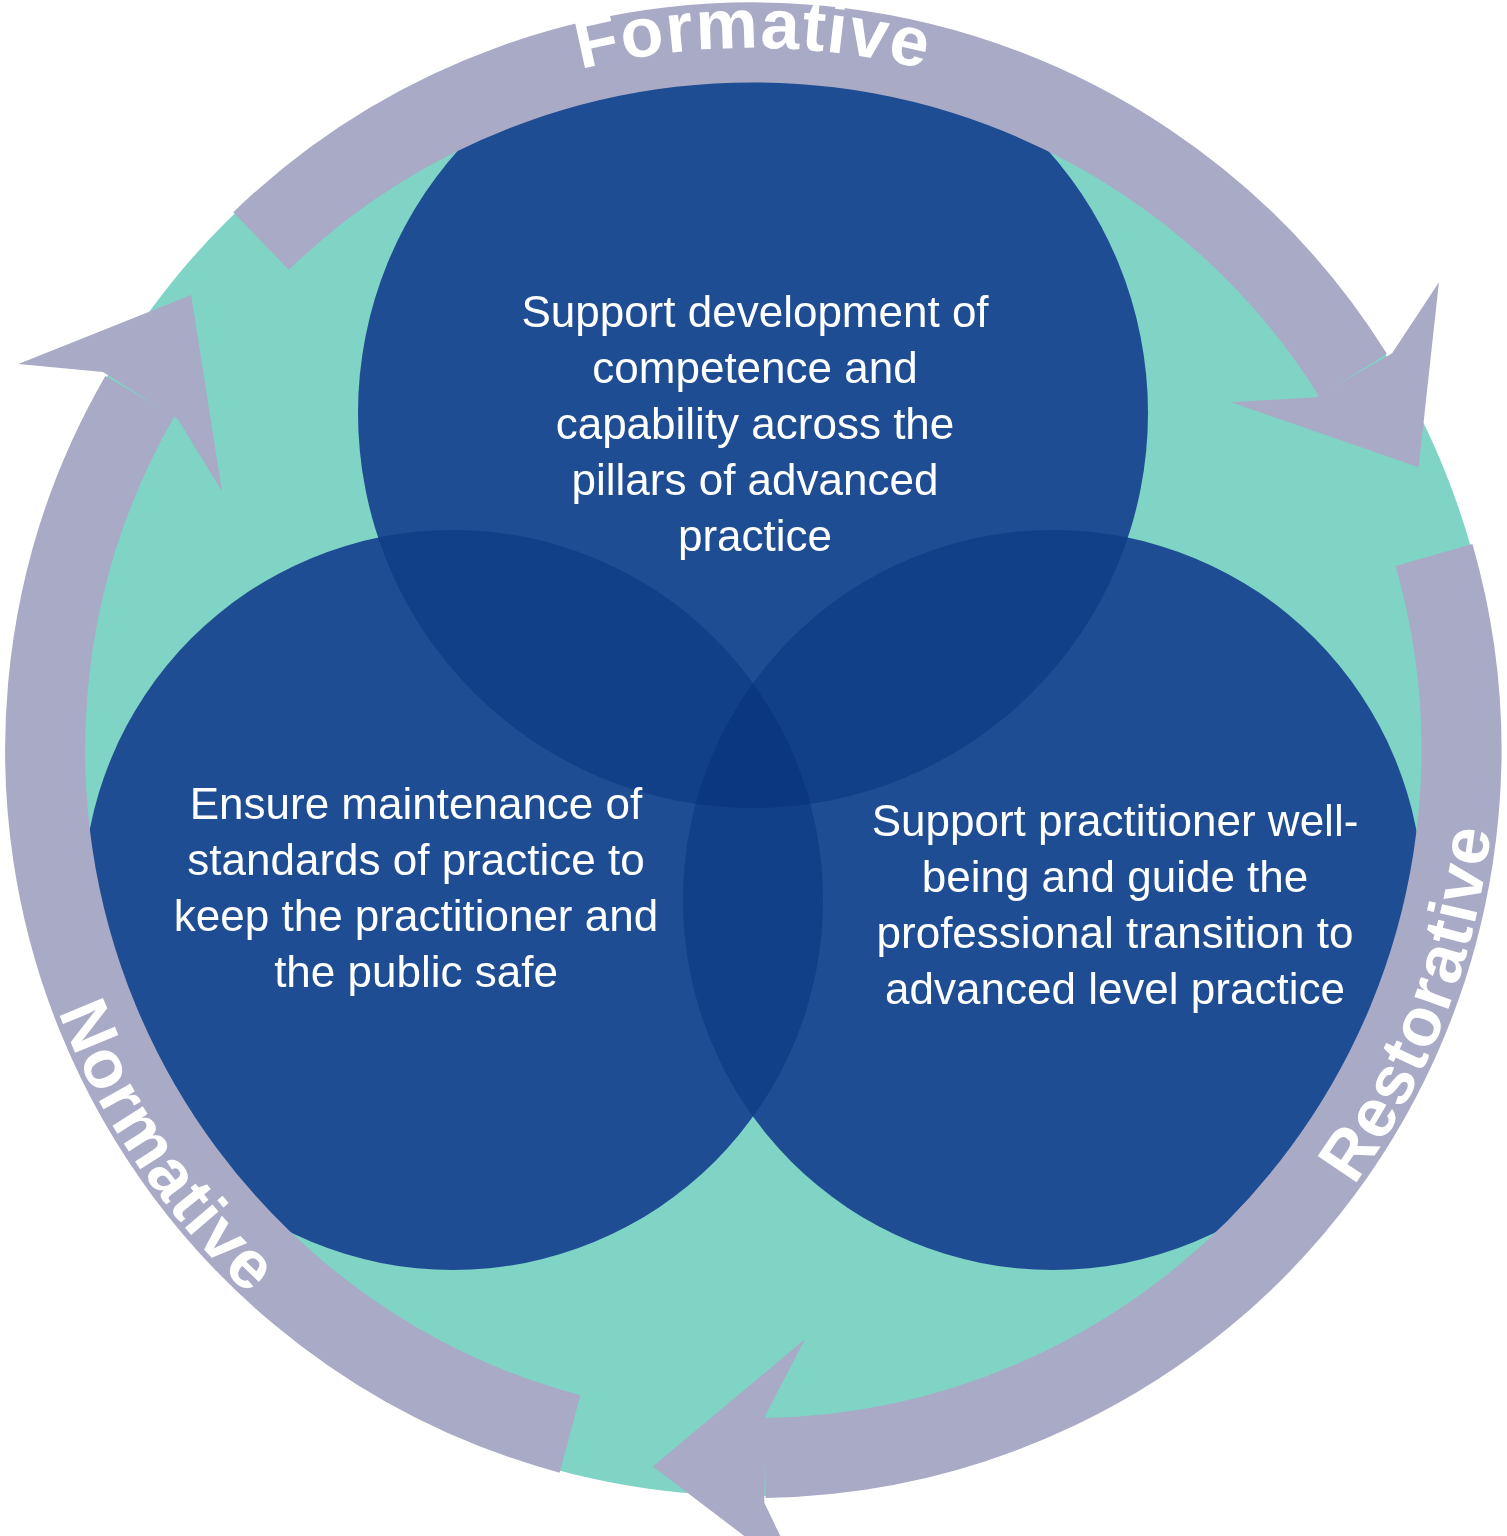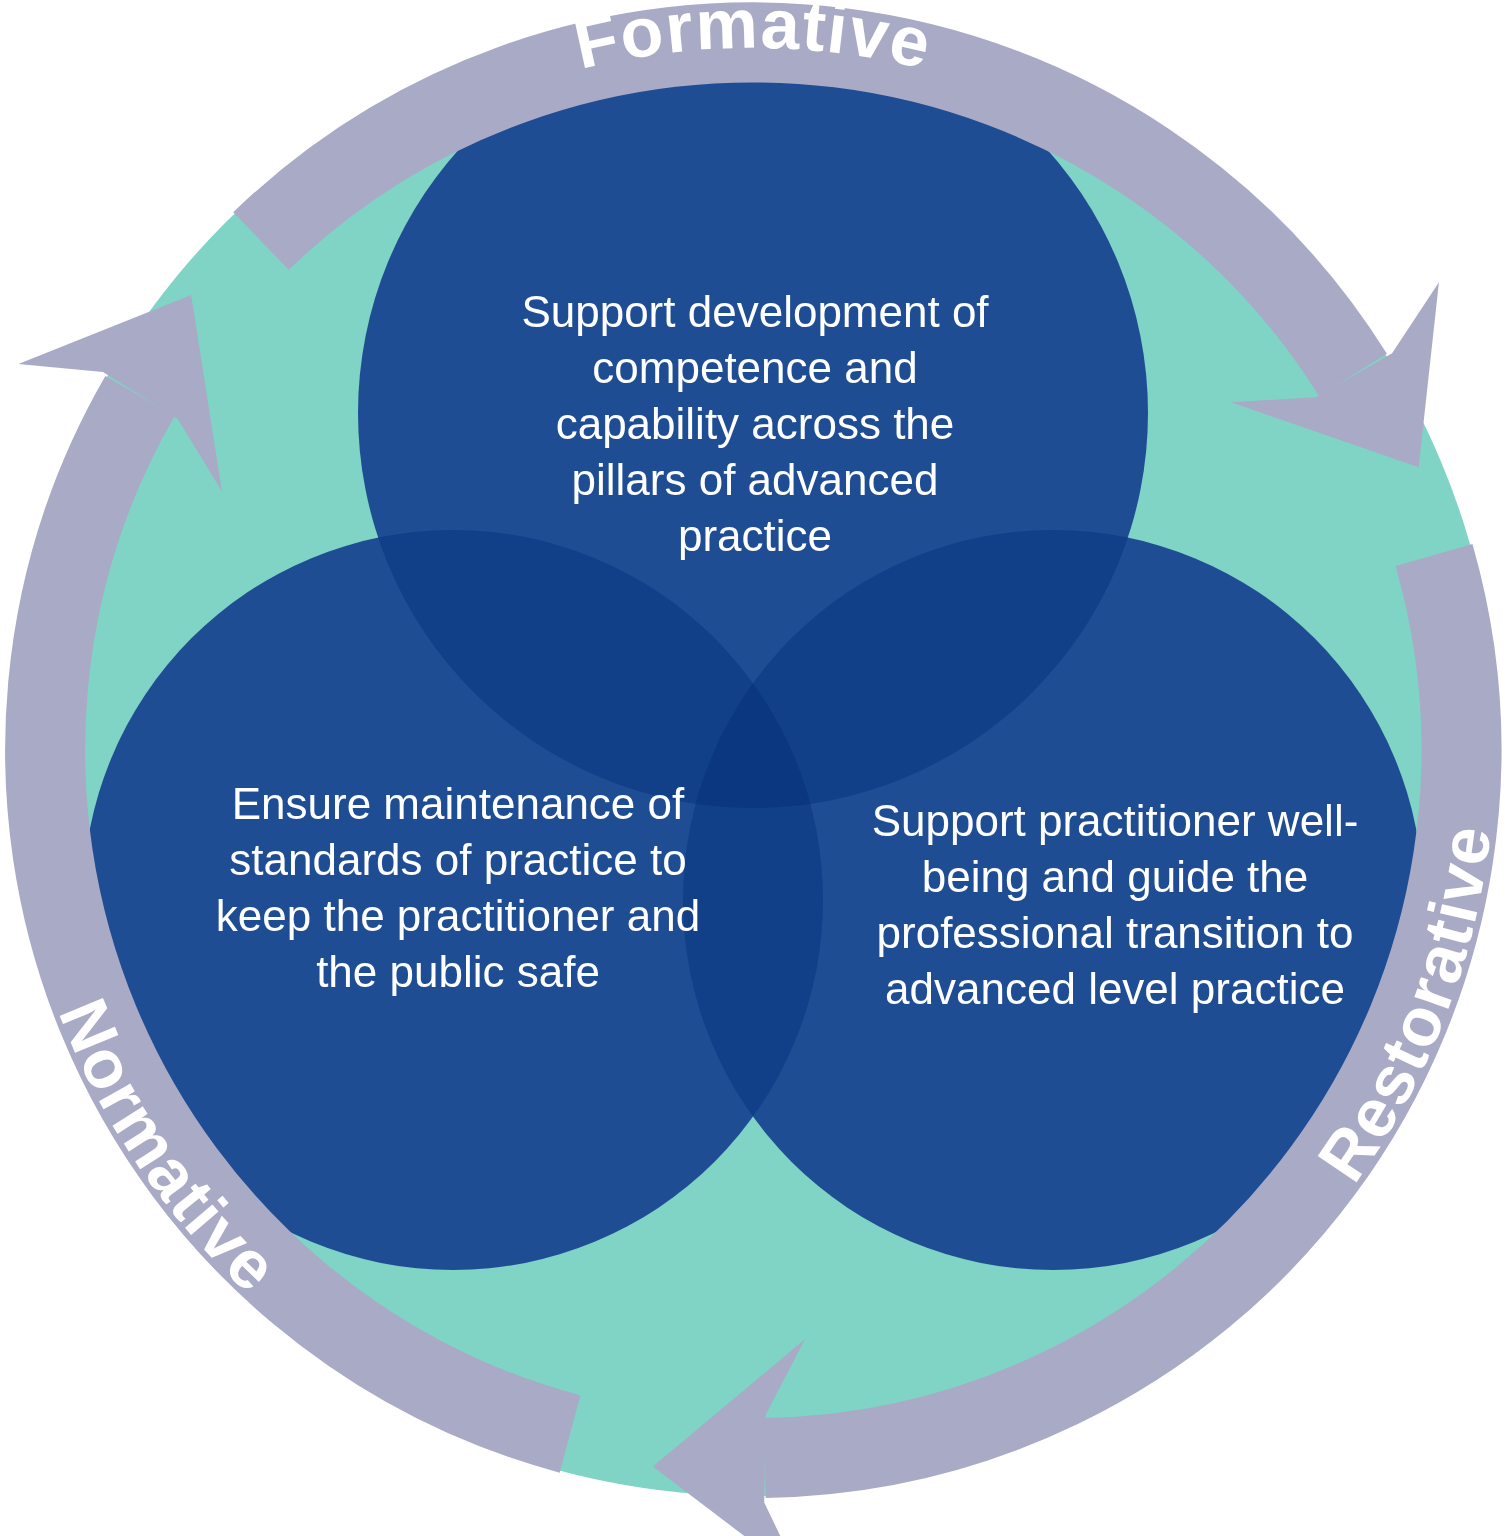--- a/index.html
+++ b/index.html
@@ -24,21 +24,21 @@
     transform: translate(-50%, -50%);
     width: 620px;
     text-align: center;
     color: #ffffff;
     font-size: 44px;
     line-height: 56px;
     white-space: pre-line;
     pointer-events: none;
   }
   .vtext.top-circle   { left: 755px;  top: 400px; margin-top: 24px; }
-  .vtext.left-circle  { left: 458px;  top: 888px; }
+  .vtext.left-circle  { left: 416px;  top: 888px; }
   .vtext.right-circle { left: 1115px; top: 905px; }
 </style>
 </head>
 <body>
 
 <div class="stage">
 
   <svg viewBox="0 0 1507 1536" width="1507" height="1536">
 
     <defs>

